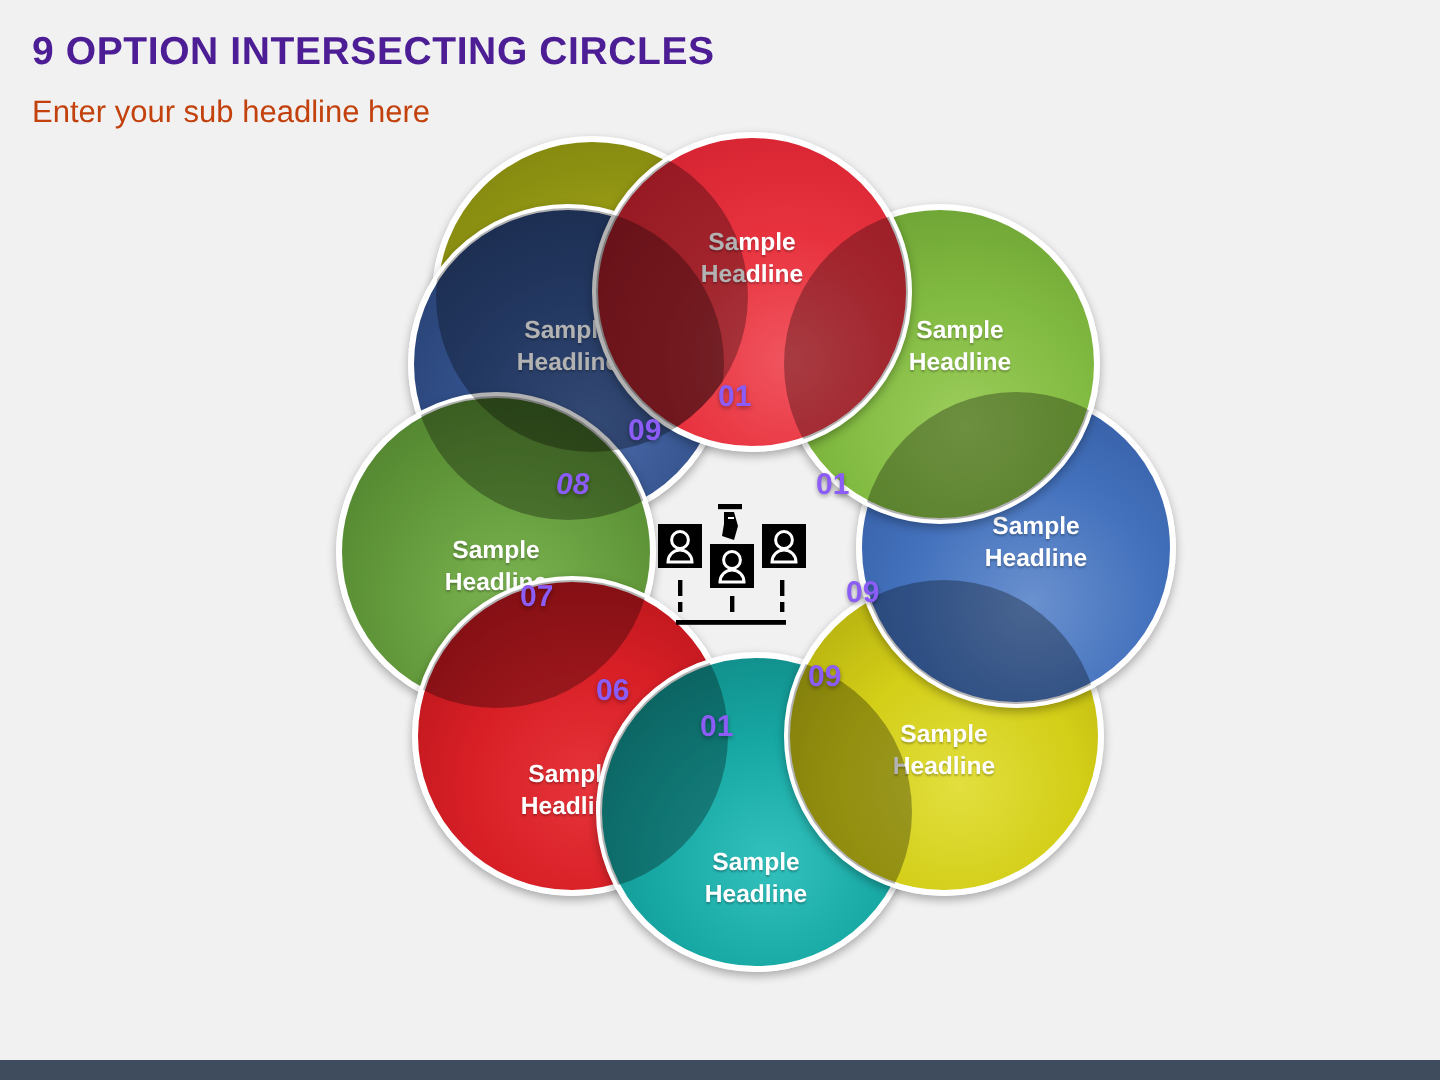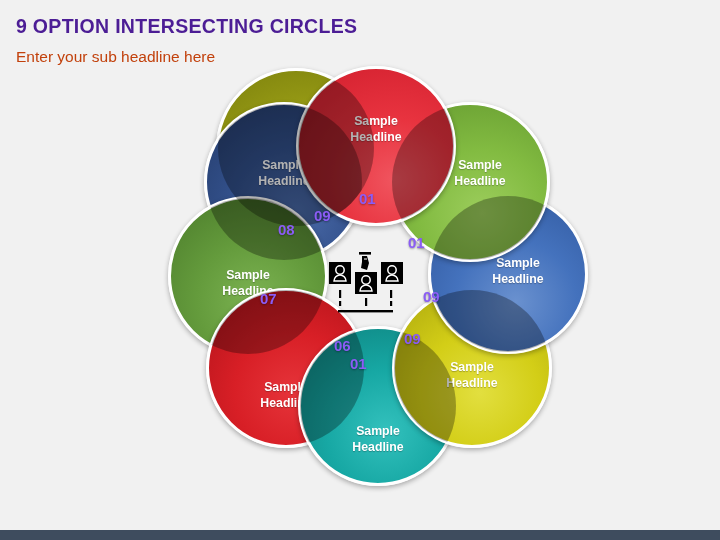--- a/index.html
+++ b/index.html
@@ -237,23 +237,23 @@
         <circle cx="144" cy="120" r="78" clip-path="url(#c07)"></circle>
         <circle cx="156" cy="86" r="78" clip-path="url(#c08)"></circle>
       </g>
     </svg>
 
     <div class="petal-number" style="left:219px; top:128px;">01</div>
     <div class="petal-number" style="left:268px; top:172px;">01</div>
     <div class="petal-number" style="left:283px; top:226px;">09</div>
     <div class="petal-number" style="left:264px; top:268px;">09</div>
     <div class="petal-number" style="left:210px; top:293px;">01</div>
-    <div class="petal-number" style="left:158px; top:275px;margin-left:36px;">06</div>
+    <div class="petal-number" style="left:158px; top:275px;">06</div>
     <div class="petal-number" style="left:120px; top:228px;">07</div>
-    <div class="petal-number" style="left:138px; top:159px;">08</div>
+    <div class="petal-number" style="left:138px; top:172px;font-style:italic;">08</div>
     <div class="petal-number" style="left:174px; top:145px;">09</div>
 
     <svg id="center-icon" viewBox="0 0 78 72">
 
       <rect x="29" y="22" width="22" height="22" fill="#000000"></rect>
       <circle cx="40" cy="30" r="4.2" fill="none" stroke="#ffffff" stroke-width="1.5"></circle>
       <path d="M34 41 a6 6 0 0 1 12 0 z" fill="none" stroke="#ffffff" stroke-width="1.5"></path>
 
       <rect x="33" y="2" width="12" height="2.6" fill="#000000"></rect>
       <path d="M36 6 l5 0 l2 7 l-2 7 l-6 -2 l1 -6 z" fill="#000000"></path>

